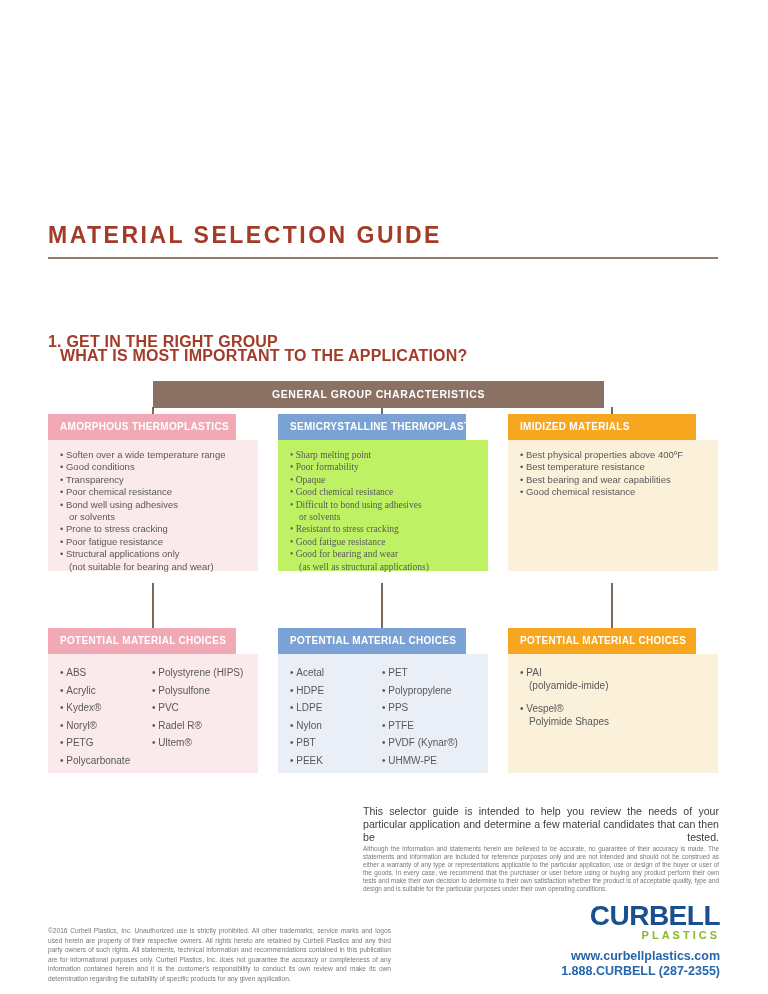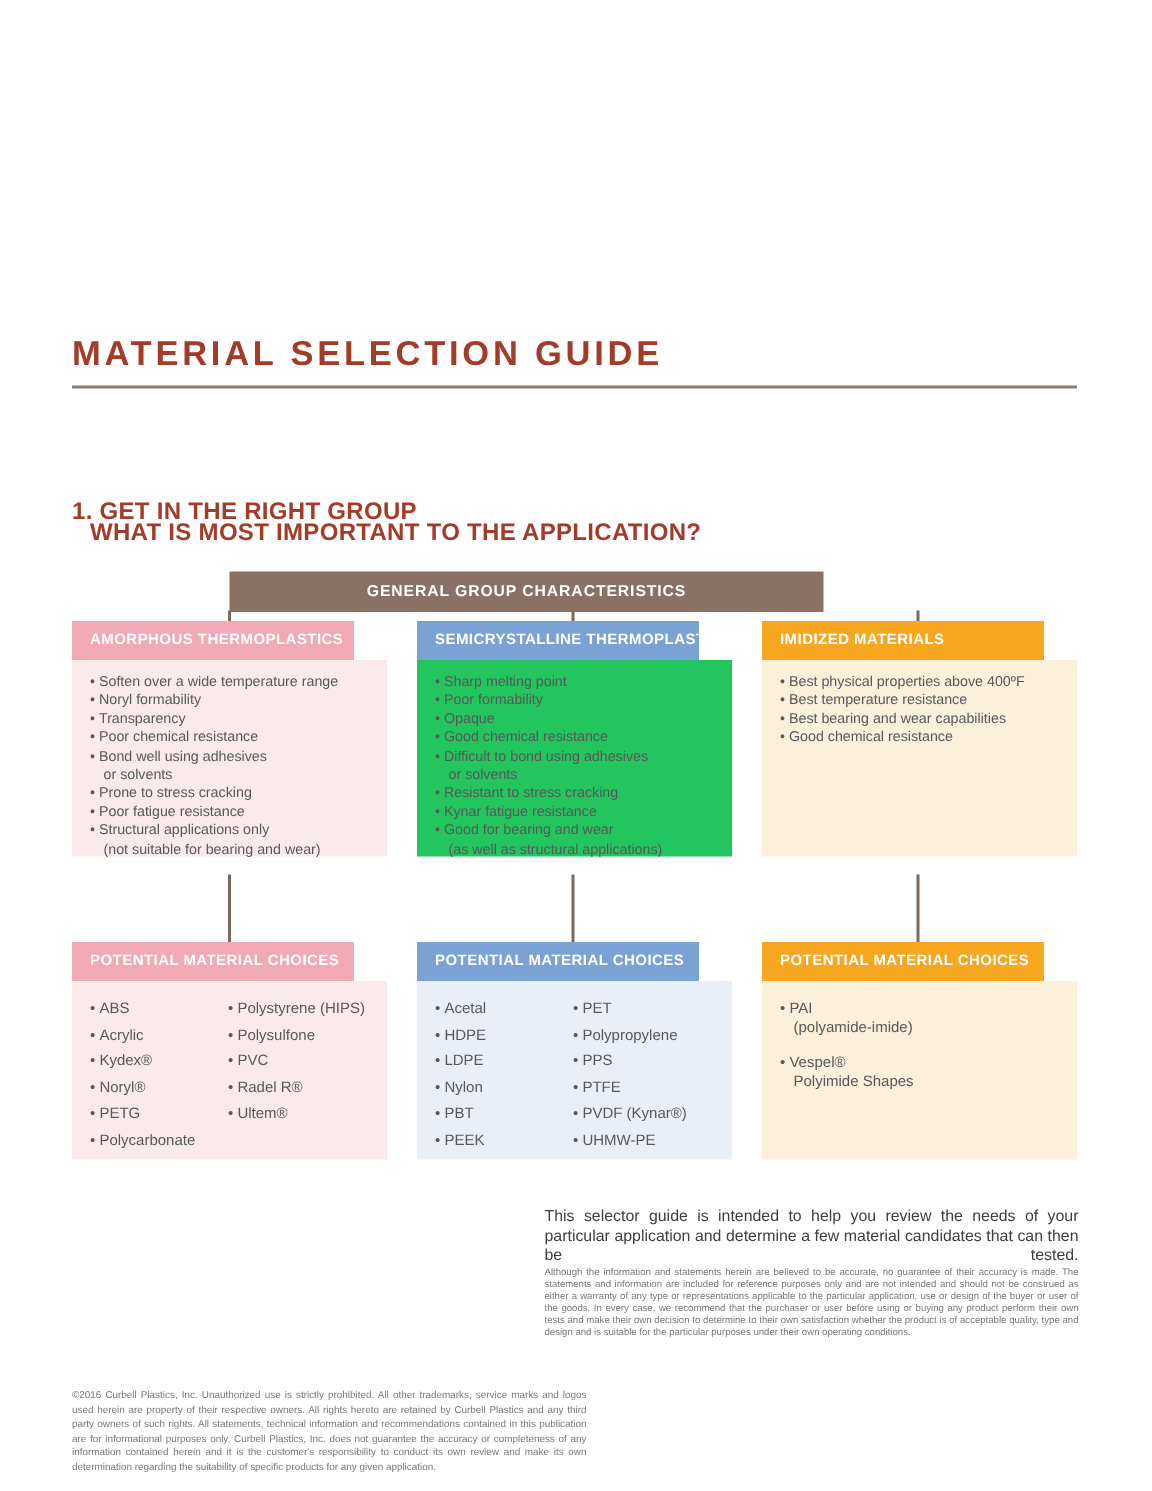--- a/index.html
+++ b/index.html
@@ -15,21 +15,21 @@
     font-stretch:condensed;
   }
   .title-rule { position:absolute; left:48px; top:257px; width:670px; height:2px; }
   .section-heading {
     position:absolute; left:48px; top:335px;
     font-size:16px; font-weight:bold; line-height:14px; letter-spacing:0.2px;
   }
   .section-heading .line2 { padding-left:12px; }
 
   .top-bar {
-    position:absolute; left:153px; top:381px; width:396px; height:27px;
+    position:absolute; left:153px; top:381px; width:451px; height:27px;
     color:#fff; font-size:10.5px; font-weight:bold; letter-spacing:0.6px;
     text-align:center; line-height:27px;
   }
   .stub, .connector { position:absolute; width:2px; }
   .stub { top:407px; height:8px; }
   .connector { top:583px; height:46px; }
   .cx1 { left:152px; } .cx2 { left:381px; } .cx3 { left:611px; }
 
   .col { position:absolute; width:210px; top:414px; }
   .colx1 { left:48px; } .colx2 { left:278px; } .colx3 { left:508px; }
@@ -96,45 +96,45 @@
 
   <div class="stub cx1" style="background: rgb(122, 106, 94);"></div>
   <div class="stub cx2" style="background: rgb(122, 106, 94);"></div>
   <div class="stub cx3" style="background: rgb(122, 106, 94);"></div>
 
   <div class="col colx1">
     <div class="box-header char-header" style="background: rgb(242, 169, 182);">AMORPHOUS THERMOPLASTICS</div>
     <div class="char-body" style="background: rgb(251, 234, 236);">
       <ul>
           <li>Soften over a wide temperature range</li>
-          <li>Noryl formability</li>
+          <li>Good conditions</li>
           <li>Transparency</li>
           <li>Poor chemical resistance</li>
           <li>Bond well using adhesives
 or solvents</li>
           <li>Prone to stress cracking</li>
           <li>Poor fatigue resistance</li>
           <li>Structural applications only
 (not suitable for bearing and wear)</li>
         </ul>
     </div>
   </div>
 
   <div class="col colx2">
     <div class="box-header char-header" style="background: rgb(123, 162, 212);">SEMICRYSTALLINE THERMOPLASTICS</div>
-    <div class="char-body" style="background: #22c55e;">
+    <div class="char-body" style="background: #bef264; font-family: Liberation Serif, serif;">
       <ul>
           <li>Sharp melting point</li>
           <li>Poor formability</li>
           <li>Opaque</li>
           <li>Good chemical resistance</li>
           <li>Difficult to bond using adhesives
 or solvents</li>
           <li>Resistant to stress cracking</li>
-          <li>Kynar fatigue resistance</li>
+          <li>Good fatigue resistance</li>
           <li>Good for bearing and wear
 (as well as structural applications)</li>
         </ul>
     </div>
   </div>
 
   <div class="col colx3">
     <div class="box-header char-header" style="background: rgb(247, 166, 32);">IMIDIZED MATERIALS</div>
     <div class="char-body" style="background: rgb(251, 240, 218);">
       <ul>
@@ -205,14 +205,20 @@
       <ul class="choices-ul right"></ul>
     </div>
   </div>
 
   <div class="intro-para">This selector guide is intended to help you review the needs of your particular application and determine a few material candidates that can then be tested.</div>
 
   <div class="fine-print disclaimer">Although the information and statements herein are believed to be accurate, no guarantee of their accuracy is made. The statements and information are included for reference purposes only and are not intended and should not be construed as either a warranty of any type or representations applicable to the particular application, use or design of the buyer or user of the goods. In every case, we recommend that the purchaser or user before using or buying any product perform their own tests and make their own decision to determine to their own satisfaction whether the product is of acceptable quality, type and design and is suitable for the particular purposes under their own operating conditions.</div>
 
   <div class="fine-print copyright">©2016 Curbell Plastics, Inc. Unauthorized use is strictly prohibited. All other trademarks, service marks and logos used herein are property of their respective owners. All rights hereto are retained by Curbell Plastics and any third party owners of such rights. All statements, technical information and recommendations contained in this publication are for informational purposes only. Curbell Plastics, Inc. does not guarantee the accuracy or completeness of any information contained herein and it is the customer's responsibility to conduct its own review and make its own determination regarding the suitability of specific products for any given application.</div>
 
+  <div class="logo-block">
+    <div class="logo-main" style="color: rgb(27, 79, 143);">CURBELL</div>
+    <div class="logo-sub" style="color: rgb(140, 183, 46);">PLASTICS</div>
+    <a href="#" class="logo-web" style="color: rgb(37, 102, 174);">www.curbellplastics.com</a>
+    <a href="#" class="logo-phone" style="color: rgb(37, 102, 174);">1.888.CURBELL (287-2355)</a>
+  </div>
 
 </div>
 
 </body></html>

